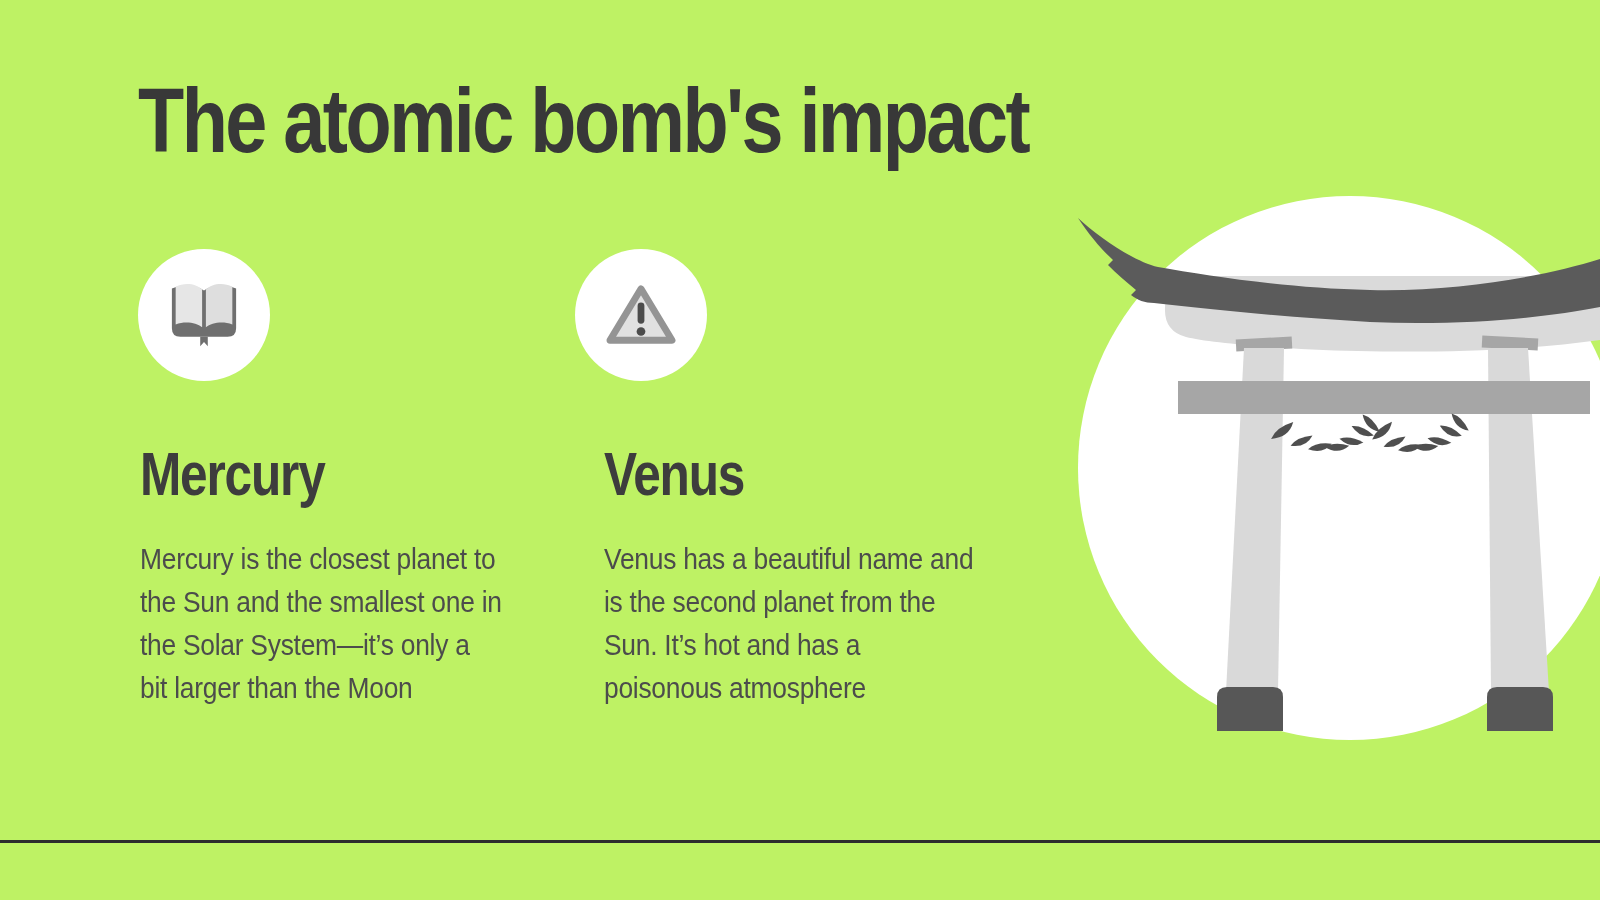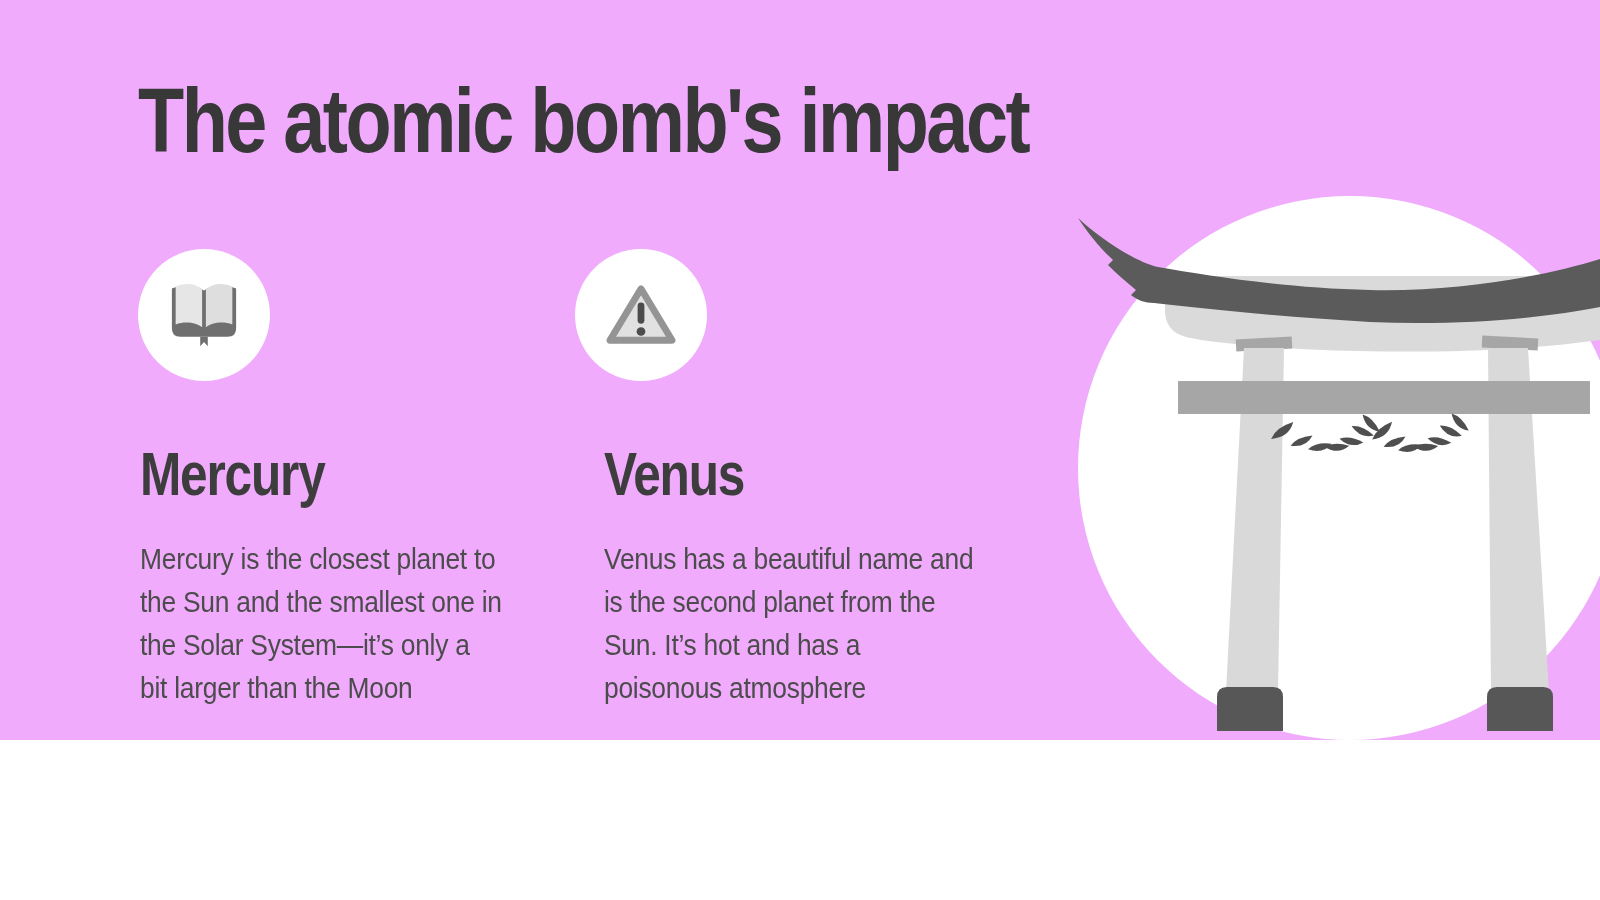--- a/index.html
+++ b/index.html
@@ -1,19 +1,19 @@
 <!DOCTYPE html>
 <html><head>
 <meta charset="utf-8">
 <style>
   html,body{margin:0;padding:0;}
   body{width:1600px;height:900px;overflow:hidden;
        font-family:"Liberation Sans","DejaVu Sans",sans-serif;}
-  .slide{position:absolute;left:0;top:0;width:1600px;height:740px;
-         background:#f0abfc;overflow:hidden;text-decoration:underline;}
+  .slide{position:absolute;left:0;top:0;width:1600px;height:900px;
+         background:#bef264;overflow:hidden;text-decoration:underline;}
 
   .title{position:absolute;left:138px;top:70px;margin:0;
          font-size:90px;font-weight:700;letter-spacing:-3px;color:#383838;
          white-space:nowrap;transform:scaleX(0.84);transform-origin:left top;}
 
   .icon-circle{position:absolute;width:132px;height:132px;border-radius:50%;
                background:#ffffff;top:249px;}
   .icon-circle.c1{left:138px;}
   .icon-circle.c2{left:575px;}
   .icon-circle svg{position:absolute;left:50%;top:50%;transform:translate(-50%,-50%);}

